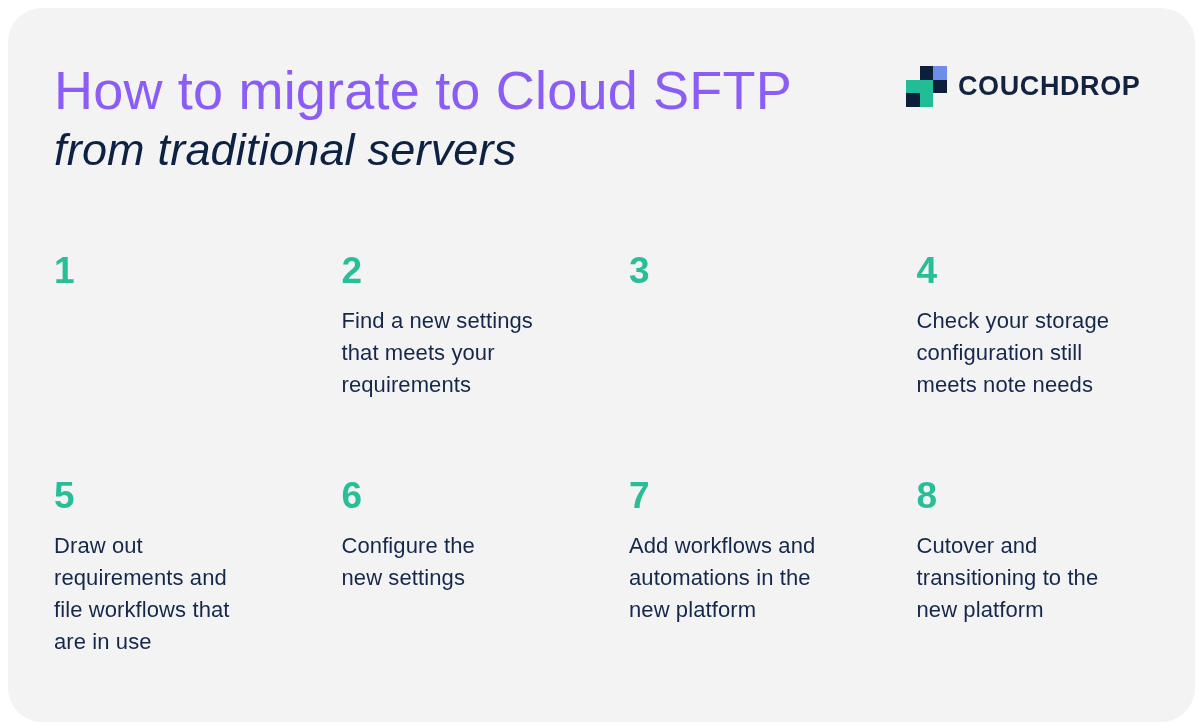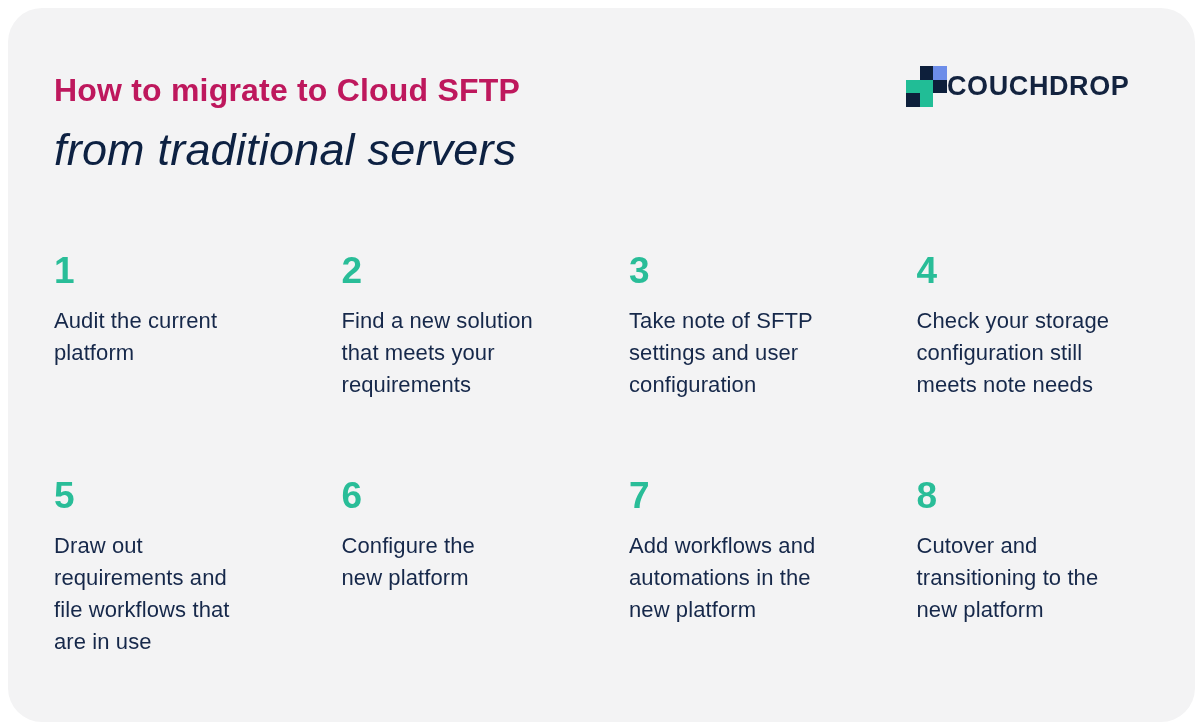--- a/index.html
+++ b/index.html
@@ -16,42 +16,43 @@
     background: #f3f3f4;
     border-radius: 34px;
   }
   
   .header {
     position: absolute;
     left: 46px; top: 52px;
     width: 820px;
   }
   .title-line1 {
-    font-size: 32px;
-    font-weight: 700;
+    font-size: 54px;
+    font-weight: 400;
     line-height: 60px;
     letter-spacing: 0.2px;
-    color: #be185d;
+    color: #8b5cf6;
     white-space: nowrap;
   }
   .title-line2 {
     font-size: 45px;
     font-weight: 400;
     line-height: 60px;
     letter-spacing: 0.2px;
     color: #0d2142;
     white-space: nowrap;
     font-style: italic;
   }
   
   .logo {
     position: absolute;
     left: 898px; top: 58px;
     display: flex;
     align-items: center;
+    gap: 11px;
   }
   .logo-icon {
     width: 41px; height: 41px;
     display: grid;
     grid-template-columns: repeat(3, 1fr);
     grid-template-rows: repeat(3, 1fr);
   }
   .logo-icon .cell { width: 100%; height: 100%; }
   .cell.empty { background: transparent; }
   .cell.navy  { background: #0d1f3b; }
@@ -109,52 +110,47 @@
       <div class="cell navy"></div>
         <div class="cell teal"></div>
         <div class="cell empty"></div>
     </div>
     <div class="logo-text">COUCHDROP</div>
   </div>
 
   <div class="steps">
     <div class="step">
       <div class="step-number">1</div>
-      <div class="step-text">Audit the current
-platform</div>
     </div>
     <div class="step">
       <div class="step-number">2</div>
-      <div class="step-text">Find a new solution
+      <div class="step-text">Find a new settings
 that meets your
 requirements</div>
     </div>
     <div class="step">
       <div class="step-number">3</div>
-      <div class="step-text">Take note of SFTP
-settings and user
-configuration</div>
     </div>
     <div class="step">
       <div class="step-number">4</div>
       <div class="step-text">Check your storage
 configuration still
 meets note needs</div>
     </div>
     <div class="step">
       <div class="step-number">5</div>
       <div class="step-text">Draw out
 requirements and
 file workflows that
 are in use</div>
     </div>
     <div class="step">
       <div class="step-number">6</div>
       <div class="step-text">Configure the
-new platform</div>
+new settings</div>
     </div>
     <div class="step">
       <div class="step-number">7</div>
       <div class="step-text">Add workflows and
 automations in the
 new platform</div>
     </div>
     <div class="step">
       <div class="step-number">8</div>
       <div class="step-text">Cutover and

